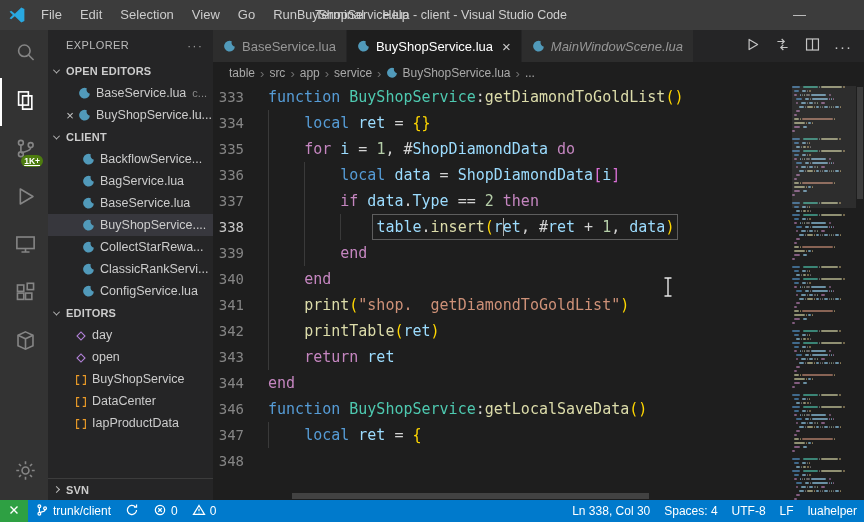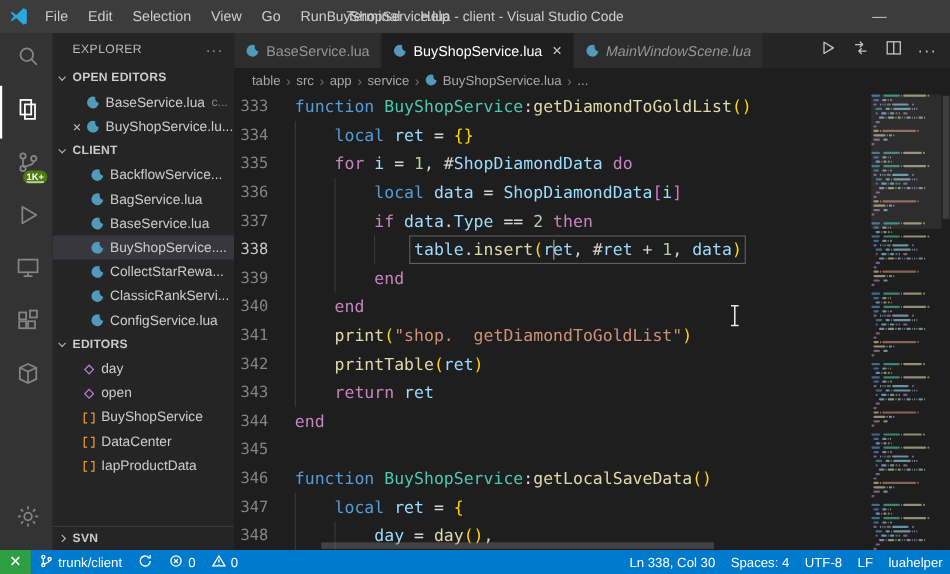--- a/index.html
+++ b/index.html
@@ -444,34 +444,29 @@
             </div>
             <div class="line">
               <span class="ln">343</span>
               <span class="lc"><i class="guide" style="left: 0ch;"></i><span>    </span><span><span class="tk-k">return</span><span class="tk-p"> </span><span class="tk-v">ret</span></span></span>
             </div>
             <div class="line">
               <span class="ln">344</span>
               <span class="lc"><span></span><span><span class="tk-k">end</span></span></span>
             </div>
             <div class="line">
-              <span class="ln">345</span>
-              <span class="lc"><span></span><span></span></span>
-            </div>
-            <div class="line">
               <span class="ln">346</span>
               <span class="lc"><span></span><span><span class="tk-d">function</span><span class="tk-p"> </span><span class="tk-c">BuyShopService</span><span class="tk-p">:</span><span class="tk-f">getLocalSaveData</span><span class="tk-b">()</span></span></span>
             </div>
             <div class="line">
               <span class="ln">347</span>
               <span class="lc"><i class="guide" style="left: 0ch;"></i><span>    </span><span><span class="tk-d">local</span><span class="tk-p"> </span><span class="tk-v">ret</span><span class="tk-p"> = </span><span class="tk-b">{</span></span></span>
             </div>
             <div class="line">
               <span class="ln">348</span>
-              <span class="lc"><i class="guide" style="left: 0ch;"></i><i class="guide" style="left: 4ch;"></i><span>        </span><span><span class="tk-v">day</span><span class="tk-p"> = </span><span class="tk-f">day</span><span class="tk-b">()</span><span class="tk-p">,</span></span></span>
             </div>
           </div>
         <div class="minimap">
             <div class="mm-row" style="padding-left: 0px;"><i style="width: 8.4px; background: rgb(86, 156, 214);"></i><i style="width: 1px; background: transparent;"></i><i style="width: 14.7px; background: rgb(78, 201, 176);"></i><i style="width: 1.05px; background: rgb(154, 154, 154);"></i><i style="width: 21px; background: rgb(220, 220, 170);"></i><i style="width: 2.1px; background: rgb(215, 186, 125);"></i></div>
             <div class="mm-row" style="padding-left: 2.2px;"><i style="width: 5.25px; background: rgb(86, 156, 214);"></i><i style="width: 1px; background: transparent;"></i><i style="width: 3.15px; background: rgb(156, 220, 254);"></i><i style="width: 1.05px; background: rgb(154, 154, 154);"></i><i style="width: 2.1px; background: rgb(215, 186, 125);"></i></div>
             <div class="mm-row" style="padding-left: 2.2px;"><i style="width: 3.15px; background: rgb(197, 134, 192);"></i><i style="width: 1px; background: transparent;"></i><i style="width: 1.05px; background: rgb(156, 220, 254);"></i><i style="width: 1.05px; background: rgb(154, 154, 154);"></i><i style="width: 1.05px; background: rgb(181, 206, 168);"></i><i style="width: 3.15px; background: rgb(154, 154, 154);"></i><i style="width: 15.75px; background: rgb(156, 220, 254);"></i><i style="width: 1px; background: transparent;"></i><i style="width: 2.1px; background: rgb(197, 134, 192);"></i></div>
             <div class="mm-row" style="padding-left: 4.4px;"><i style="width: 5.25px; background: rgb(86, 156, 214);"></i><i style="width: 1px; background: transparent;"></i><i style="width: 4.2px; background: rgb(156, 220, 254);"></i><i style="width: 1.05px; background: rgb(154, 154, 154);"></i><i style="width: 15.75px; background: rgb(156, 220, 254);"></i><i style="width: 1.05px; background: rgb(200, 138, 200);"></i><i style="width: 1.05px; background: rgb(156, 220, 254);"></i><i style="width: 1.05px; background: rgb(200, 138, 200);"></i></div>
             <div class="mm-row" style="padding-left: 4.4px;"><i style="width: 2.1px; background: rgb(197, 134, 192);"></i><i style="width: 1px; background: transparent;"></i><i style="width: 4.2px; background: rgb(156, 220, 254);"></i><i style="width: 1.05px; background: rgb(154, 154, 154);"></i><i style="width: 4.2px; background: rgb(156, 220, 254);"></i><i style="width: 2.1px; background: rgb(154, 154, 154);"></i><i style="width: 1.05px; background: rgb(181, 206, 168);"></i><i style="width: 1px; background: transparent;"></i><i style="width: 4.2px; background: rgb(197, 134, 192);"></i></div>
             <div class="mm-row" style="padding-left: 6.6px;"><i style="width: 5.25px; background: rgb(156, 220, 254);"></i><i style="width: 1.05px; background: rgb(154, 154, 154);"></i><i style="width: 6.3px; background: rgb(220, 220, 170);"></i><i style="width: 1.05px; background: rgb(215, 186, 125);"></i><i style="width: 3.15px; background: rgb(156, 220, 254);"></i><i style="width: 1.05px; background: rgb(154, 154, 154);"></i><i style="width: 1.05px; background: rgb(154, 154, 154);"></i><i style="width: 3.15px; background: rgb(156, 220, 254);"></i><i style="width: 1.05px; background: rgb(154, 154, 154);"></i><i style="width: 1.05px; background: rgb(181, 206, 168);"></i><i style="width: 1.05px; background: rgb(154, 154, 154);"></i><i style="width: 4.2px; background: rgb(156, 220, 254);"></i><i style="width: 1.05px; background: rgb(215, 186, 125);"></i></div>
             <div class="mm-row" style="padding-left: 4.4px;"><i style="width: 3.15px; background: rgb(197, 134, 192);"></i></div>

